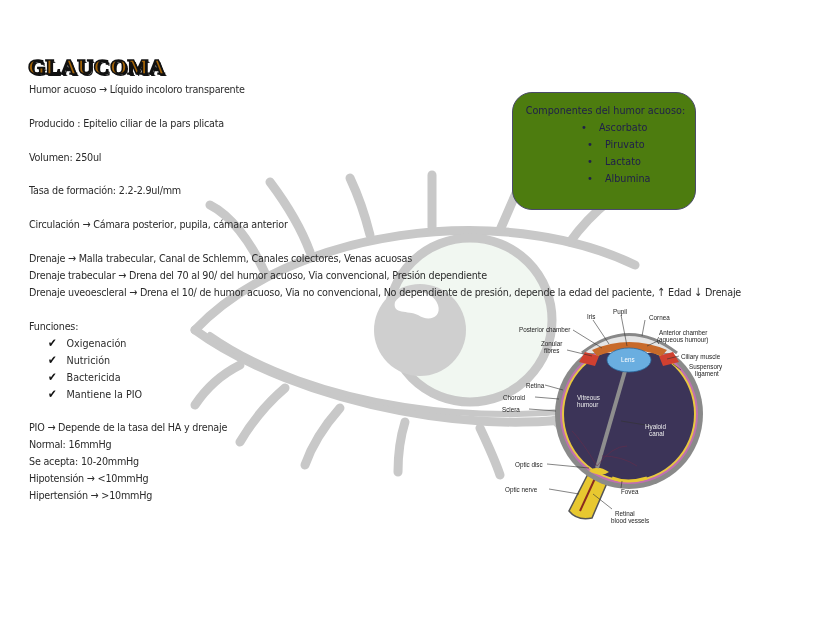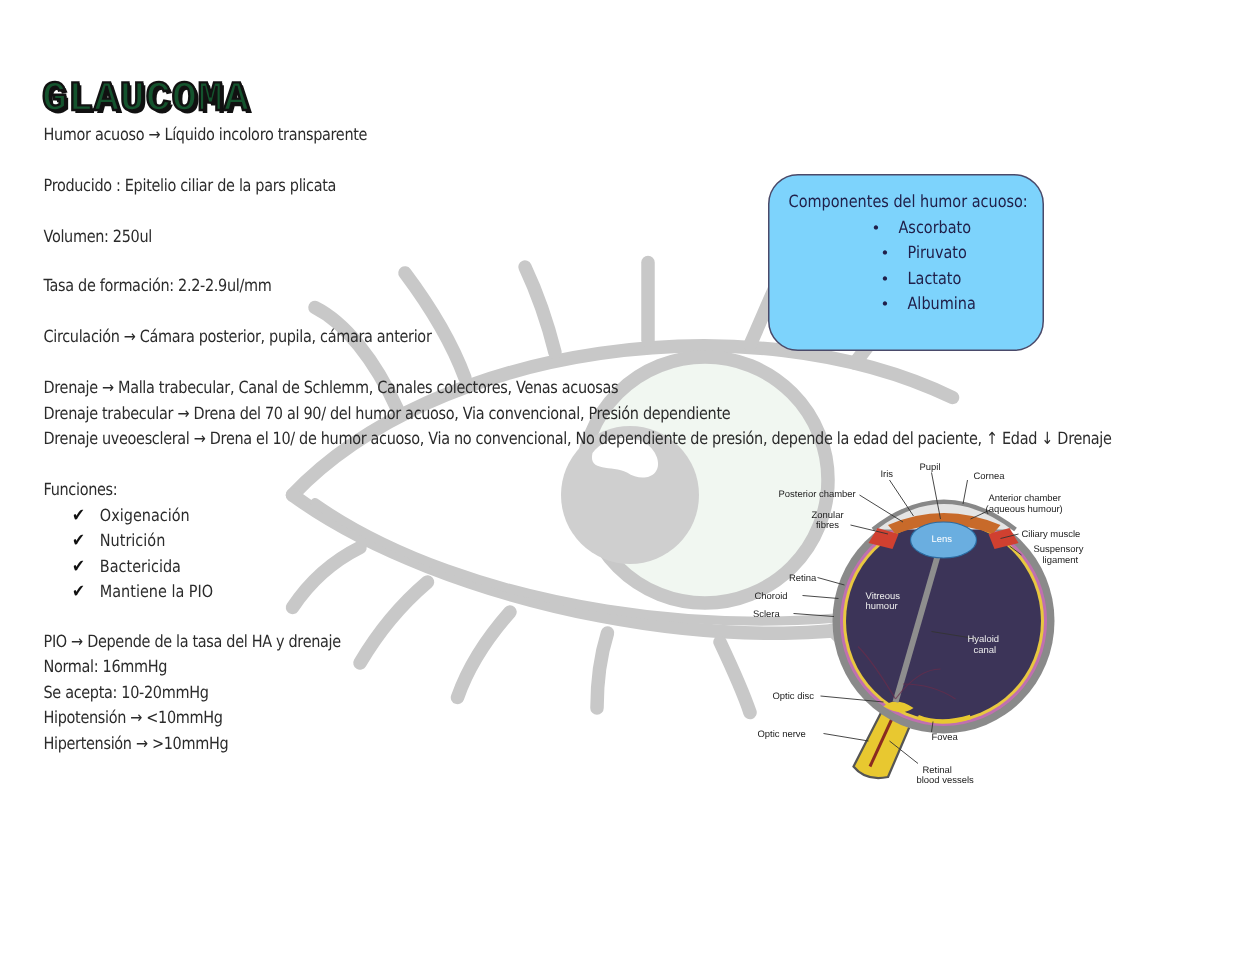--- a/index.html
+++ b/index.html
@@ -26,25 +26,25 @@
       left: 170px;
       top: 170px;
       width: 470px;
       height: 310px;
       z-index: 0;
     }
     .title {
       position: absolute;
       left: 28px;
       top: 54px;
-      font-family: Liberation Mono, monospace;
+      font-family: Liberation Serif, serif;
       font-weight: bold;
-      font-size: 28px;
+      font-size: 22px;
       letter-spacing: 0.5px;
-      color: #14532d;
+      color: #a16207;
       -webkit-text-stroke: 1.6px #111;
       text-shadow: 2px 2px 0 #111, 1px 1px 0 #111;
       z-index: 2;
       line-height: 26px;
     }
     .line {
       position: absolute;
       left: 29px;
       font-size: 11.2px;
       line-height: 14px;
@@ -69,24 +69,24 @@
     }
     .check-item .check {
       display: inline-block;
       width: 18px;
       font-size: 12px;
       color: #111;
     }
     .components-box {
       position: absolute;
       left: 512px;
-      top: 116px;
+      top: 92px;
       width: 184px;
       height: 118px;
-      background: #7dd3fc;
+      background: #4d7c0f;
       border: 1px solid #4a4a6a;
       border-radius: 20px;
       z-index: 2;
       box-sizing: border-box;
     }
     .components-box .box-title {
       position: absolute;
       left: 0;
       width: 100%;
       top: 11px;

